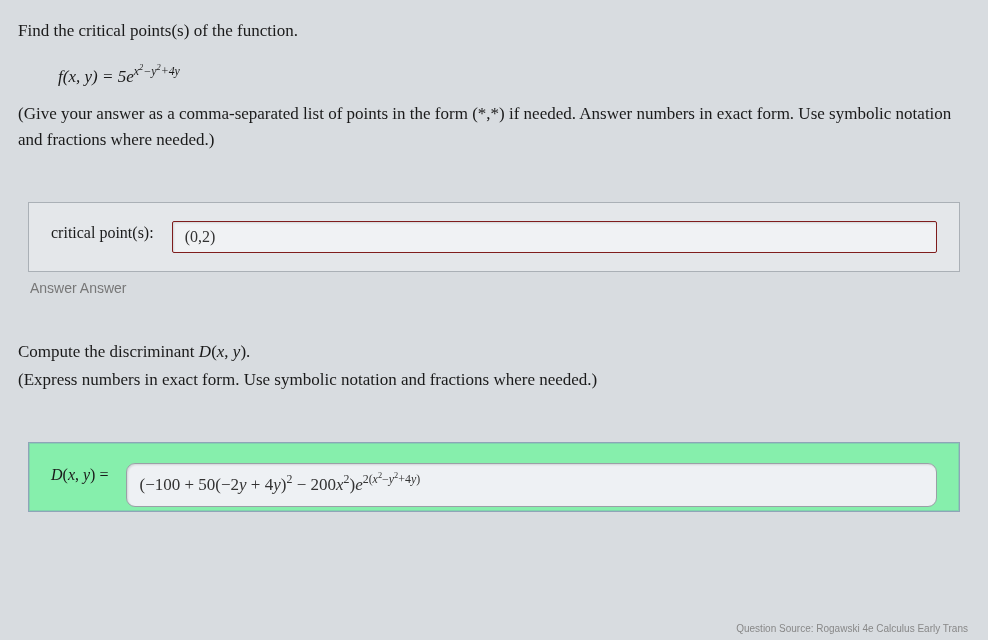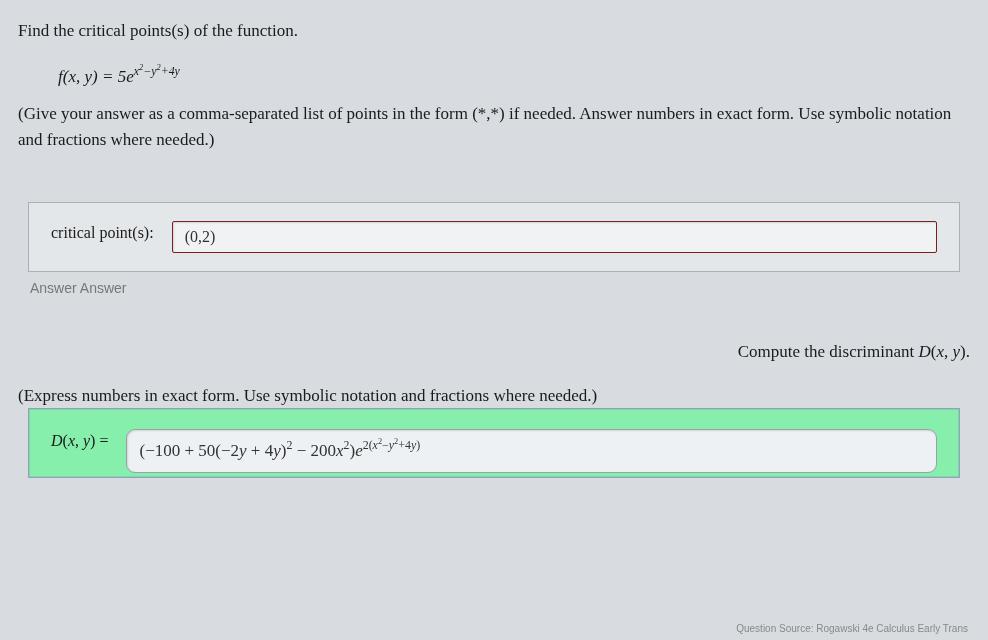--- a/index.html
+++ b/index.html
@@ -35,22 +35,22 @@
       font-family: Georgia, serif;
       color: #333;
       box-shadow: inset 1px 1px 2px rgba(0,0,0,0.12);
     }
     .correct-label {
       margin: 6px 0 40px 12px;
       font-size: 14px;
       color: #777;
       font-family: Arial, sans-serif;
     }
-    .prompt2 { margin-bottom: 18px; text-align: right; }
-    .instr2 { }
+    .prompt2 { margin-bottom: 2px; }
+    .instr2 { margin-bottom: 50px; }
     .answer-box2 {
       border: 1px solid #8fa4b8;
       background: #86efac;
       padding: 20px 22px 4px 22px;
       margin: 0 10px;
       box-shadow: inset 0 0 0 1px rgba(120,150,180,0.3);
     }
     .answer-input2 {
       flex: 1;
       background: #eef1f4;

